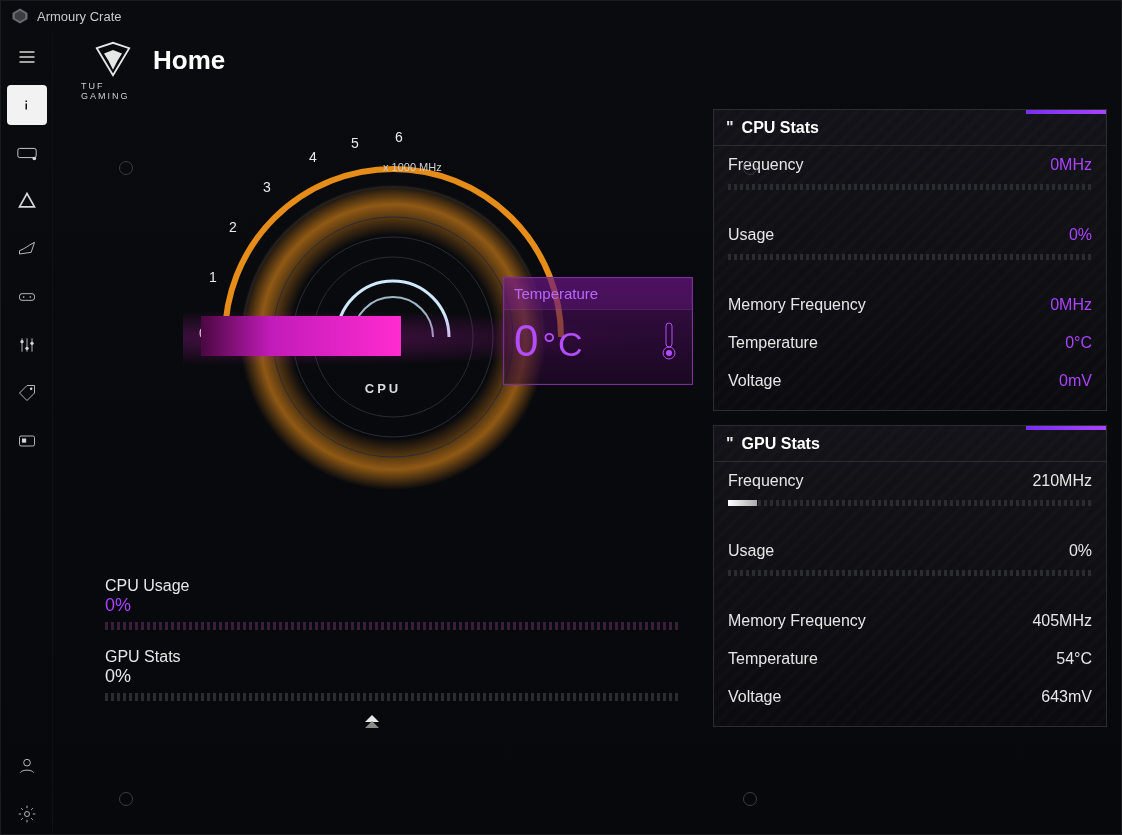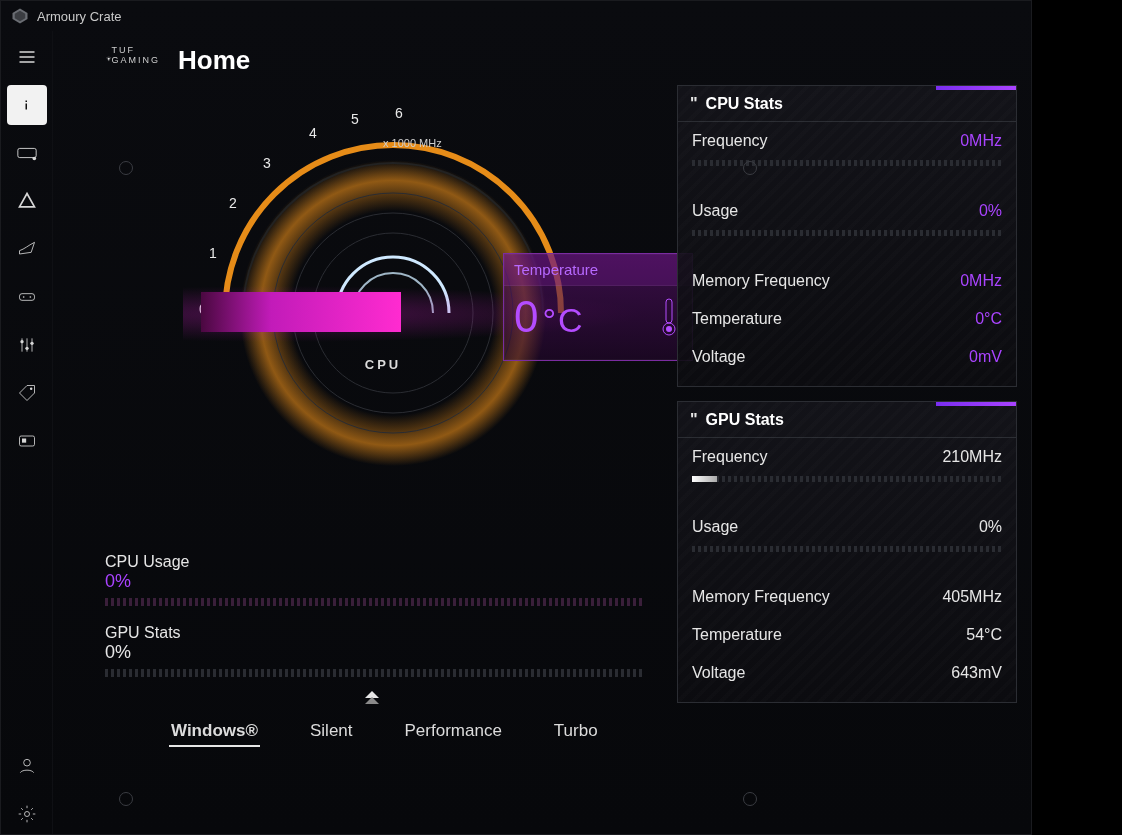--- a/index.html
+++ b/index.html
@@ -8,31 +8,31 @@
     --text:#e9e6e6;
     --muted:#9a9a9a;
     --accent:#a943ff;
     --magenta:#c21bb9;
     --orange:#ff9a1a;
     --cyan:#bfe7ff;
     --line:#2a2c32;
   }
   *{box-sizing:border-box;font-family:"Segoe UI",Arial,sans-serif;}
   body{margin:0;background:#000;color:var(--text);width:1122px;height:835px;overflow:hidden;}
-  .window{position:relative;width:1032px;height:835px;background:linear-gradient(180deg,#0a0b0f 0%,#07080b 100%);border:1px solid #1a1b1f;}
+  .window{position:relative;width:1122px;height:835px;background:linear-gradient(180deg,#0a0b0f 0%,#07080b 100%);border:1px solid #1a1b1f;}
   .titlebar{display:flex;align-items:center;height:30px;padding:0 10px;gap:8px;color:#c9c9c9;font-size:13px;}
   .tb-icon{width:18px;height:18px;}
   .sidebar{position:absolute;left:0;top:30px;width:52px;height:calc(100% - 30px);background:transparent;border-right:1px solid #0f1014;display:flex;flex-direction:column;align-items:center;padding-top:6px;gap:8px;}
   .sb-item{width:40px;height:40px;display:flex;align-items:center;justify-content:center;color:#d7d7d7;cursor:pointer;border-radius:4px;}
   .sb-item.active{background:#f2f2f2;color:#111;}
   .sb-spacer{flex:1;}
   .content{position:absolute;left:52px;top:30px;right:0;bottom:0;padding:10px 14px 10px 10px;}
 
   .header{display:flex;align-items:flex-start;gap:18px;padding-left:18px;}
-  .tuf-logo{width:54px;display:flex;flex-direction:row;align-items:flex-start;color:#ddd;margin-left:25px;}
+  .tuf-logo{width:54px;display:flex;flex-direction:column;align-items:flex-end;color:#ddd;}
   .tuf-logo .brand{font-size:9px;letter-spacing:2px;margin-top:4px;color:#cfcfcf;}
   .page-title{font-size:26px;font-weight:700;color:#fff;margin-top:4px;}
   .sysinfo{margin-top:4px;color:#d6d6d6;font-size:14px;}
   .sysinfo div::before{content:"-  ";color:#d6d6d6;}
 
   .main{display:flex;gap:14px;margin-top:8px;height:680px;}
   .left{flex:1;position:relative;}
   .right{width:394px;display:flex;flex-direction:column;gap:14px;}
 
   
@@ -260,26 +260,20 @@
               </div>
           </div>
         </div>
 
         <div class="mode-arrow">
           <svg width="18" height="14" viewBox="0 0 18 14">
               <path d="M9 0l7 7H2z" fill="#e6e6e6"></path>
               <path d="M9 6l7 7H2z" fill="#8a8a8a"></path>
             </svg>
         </div>
-        <div class="modes">
-          <div class="mode active">Windows®</div>
-          <div class="mode">Silent</div>
-          <div class="mode">Performance</div>
-          <div class="mode">Turbo</div>
-        </div>
       </div>
 
       <div class="right">
         <div class="panel">
           <div class="title">
               <span class="tick">"</span>
               <span>CPU Stats</span>
             </div>
           <div class="row accent">
               <span class="k">Frequency</span>

